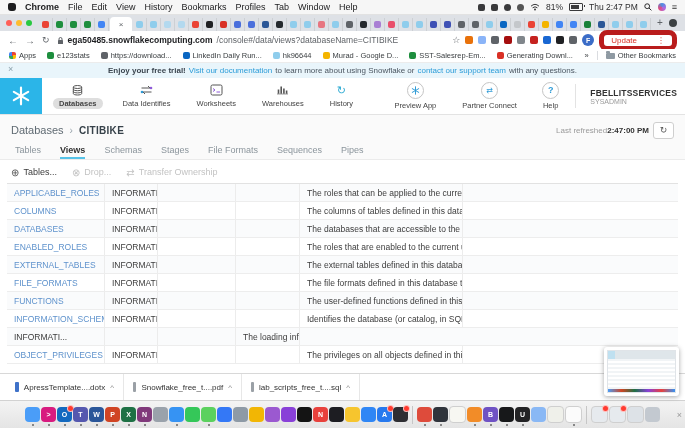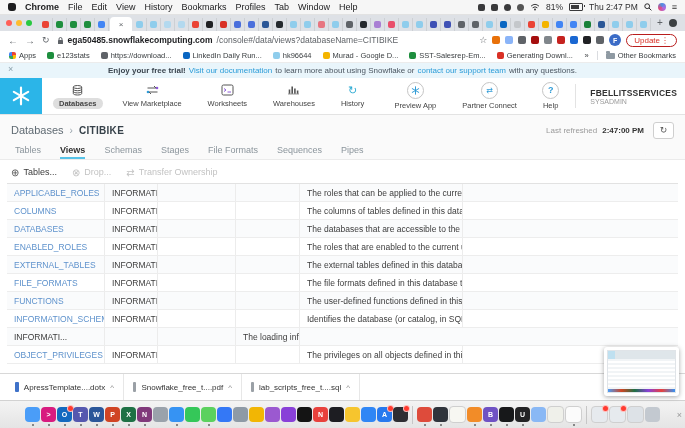--- a/index.html
+++ b/index.html
@@ -32,21 +32,21 @@
   .urlbar{top:31px;height:18px;background:#fff;display:flex;align-items:center;padding:0 8px;gap:7px}
   .nav-arrow{color:#5f6368;font-size:10px}
   .reload{color:#5f6368;font-size:9px}
   .url-text{display:flex;align-items:center;gap:4px;font-size:8.5px}
   .url-domain{color:#202124;font-weight:bold}
   .url-path{color:#5f6368}
   .urlbar-right{margin-left:auto;display:flex;align-items:center;gap:5px}
   .star{color:#5f6368;font-size:9px}
   .ext-icon{width:8px;height:8px;border-radius:2px}
   .avatar{width:12px;height:12px;border-radius:50%;background:#3b6cc7;color:#fff;font-size:7px;font-weight:bold;display:flex;align-items:center;justify-content:center}
-  .update-btn{border:1px solid #b91c1c;color:#d93025;border-radius:8px;font-size:8px;padding:1px 7px;display:flex;gap:1px;align-items:center}
+  .update-btn{border:5px solid #b91c1c;color:#d93025;border-radius:8px;font-size:8px;padding:1px 7px;display:flex;gap:20px;align-items:center}
 
   
   .bmbar{top:49px;height:14px;background:#fff;border-bottom:1px solid #ececec;display:flex;align-items:center;gap:11px;padding:0 9px;font-size:7.5px;color:#3c4043}
   .bm{display:flex;align-items:center;gap:3px}
   .bm-icon{width:7px;height:7px;border-radius:2px}
   .bm-right{margin-left:auto;display:flex;align-items:center;gap:8px}
   .folder-icon{width:9px;height:6px;background:#8f9aa3;border-radius:1px;position:relative}
   .folder-icon::before{content:"";position:absolute;top:-2px;left:0;width:4px;height:2px;background:#8f9aa3;border-radius:1px 1px 0 0}
   .bm-div{width:1px;height:9px;background:#dadce0}
 
@@ -70,21 +70,21 @@
   .account{display:flex;flex-direction:column;margin-left:10px}
   .account-name{font-size:8.5px;font-weight:bold;color:#333;letter-spacing:.2px}
   .account-role{font-size:7px;color:#9a9a9a}
 
   
   .pageheader{top:115px;height:30px;background:#fafafa;display:flex;align-items:center;padding:0 11px}
   .breadcrumb{display:flex;align-items:center;gap:6px}
   .bc-root{font-size:11px;color:#5f6a72}
   .bc-sep{color:#9aa5ad;font-size:10px}
   .bc-cur{font-size:10px;font-weight:bold;color:#37424a;letter-spacing:.3px}
-  .refresh-area{margin-left:auto;display:flex;align-items:center;gap:5px;font-size:8px;color:#9a9a9a}
+  .refresh-area{margin-left:auto;display:flex;align-items:center;font-size:8px;color:#9a9a9a}
   .refresh-time{font-weight:bold;color:#333}
   .refresh-btn{width:19px;height:15px;border:1px solid #cfcfcf;border-radius:3px;background:#fff;display:flex;align-items:center;justify-content:center;color:#555;font-size:9px;margin-left:4px}
 
   
   .pagetabs{top:145px;height:15px;background:#fafafa;display:flex;gap:19px;padding:0 15px;font-size:9px;color:#8b959c;align-items:flex-end;border-bottom:1px solid #ebebeb}
   .ptab{padding-bottom:2px;border-bottom:2px solid transparent;white-space:nowrap}
   .ptab.active{color:#333;font-weight:bold;border-bottom-color:#56c3e8}
 
   
   .toolbar{top:161px;height:22px;background:#fff;display:flex;align-items:center;gap:15px;padding:0 11px;font-size:9px}
@@ -414,21 +414,21 @@
         <span class="nav-label">Databases</span>
       </span>
       <span class="nav-item">
         <span class="nav-icon">
           <svg width="13" height="12" viewBox="0 0 13 12">
             <path d="M1.5 4h8.5L8 2M11.5 8H3l2 2" stroke="#555" fill="none"></path>
             <circle cx="11" cy="4" r="1.3" fill="#8e5bd8"></circle>
             <circle cx="2" cy="8" r="1.3" fill="#2f9bd6"></circle>
           </svg>
         </span>
-        <span class="nav-label">View Marketplace</span>
+        <span class="nav-label">Data Identifies</span>
       </span>
       <span class="nav-item">
         <span class="nav-icon">
           <svg width="13" height="12" viewBox="0 0 13 12">
             <rect x="1" y="1" width="11" height="10" rx="1.5" fill="none" stroke="#555"></rect>
             <path d="M3 4.5l2 1.5-2 1.5" stroke="#8e5bd8" fill="none"></path>
             <path d="M6.5 8H10" stroke="#8e5bd8"></path>
           </svg>
         </span>
         <span class="nav-label">Worksheets</span>

